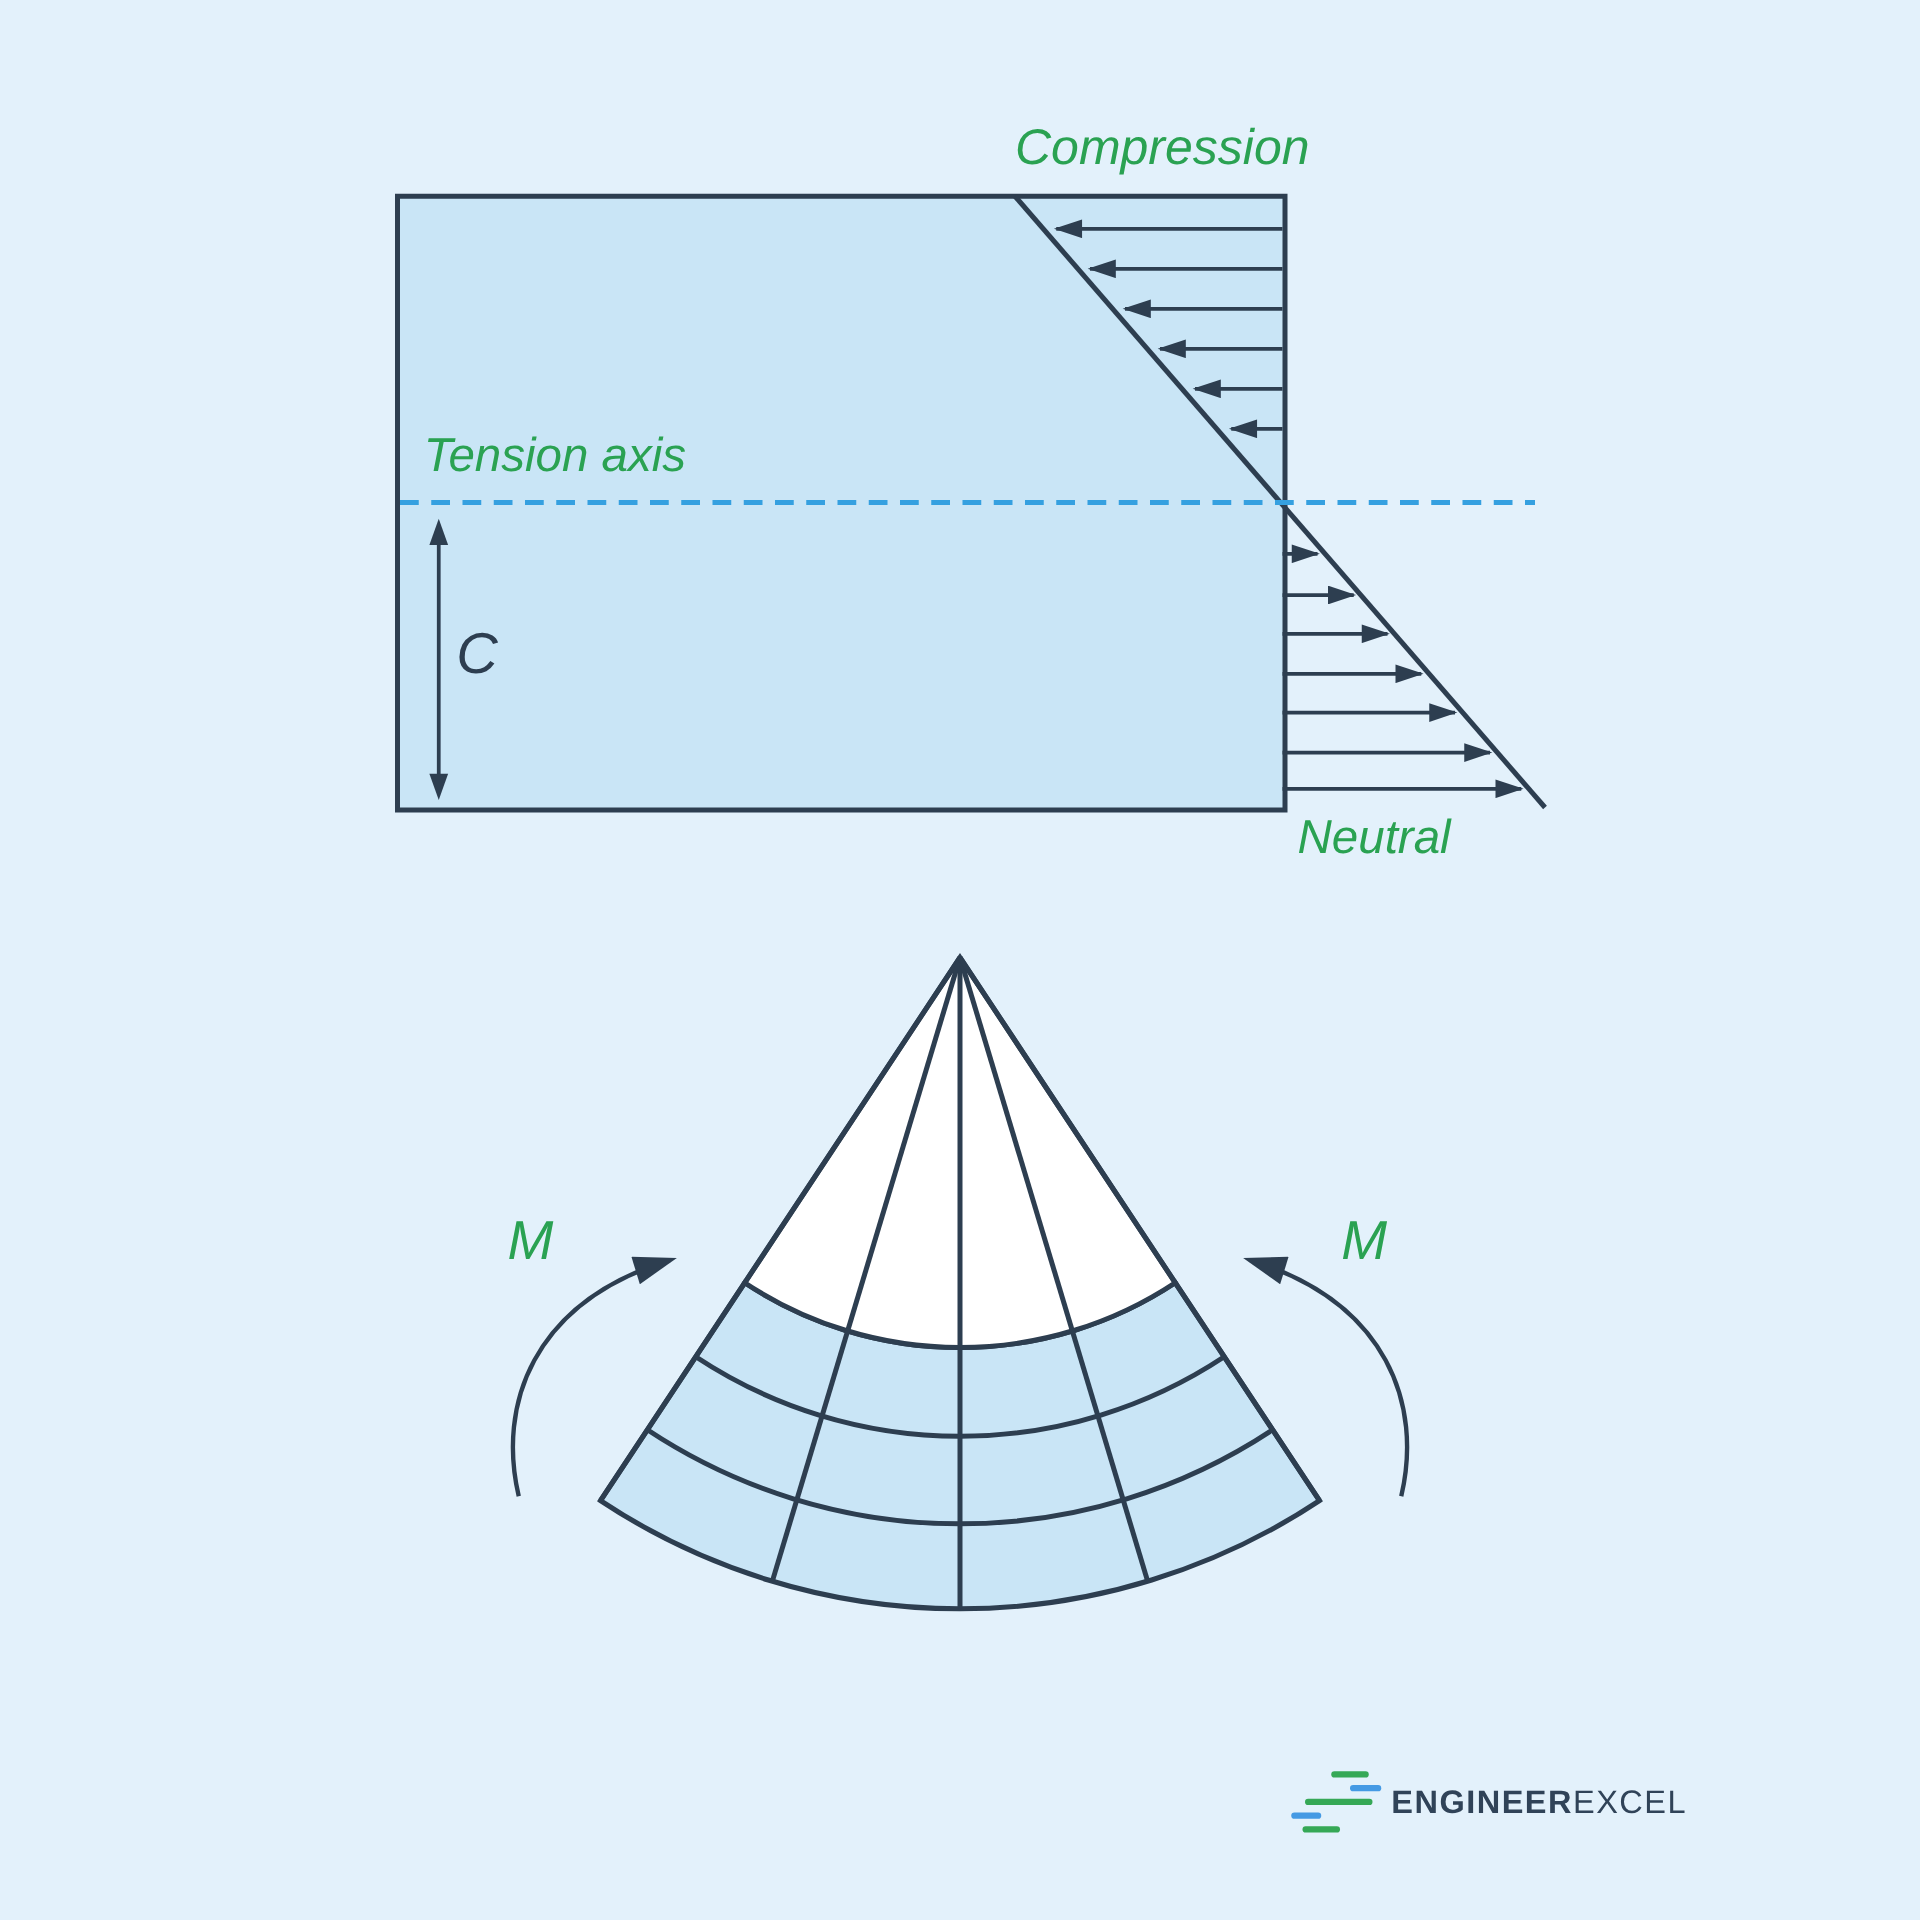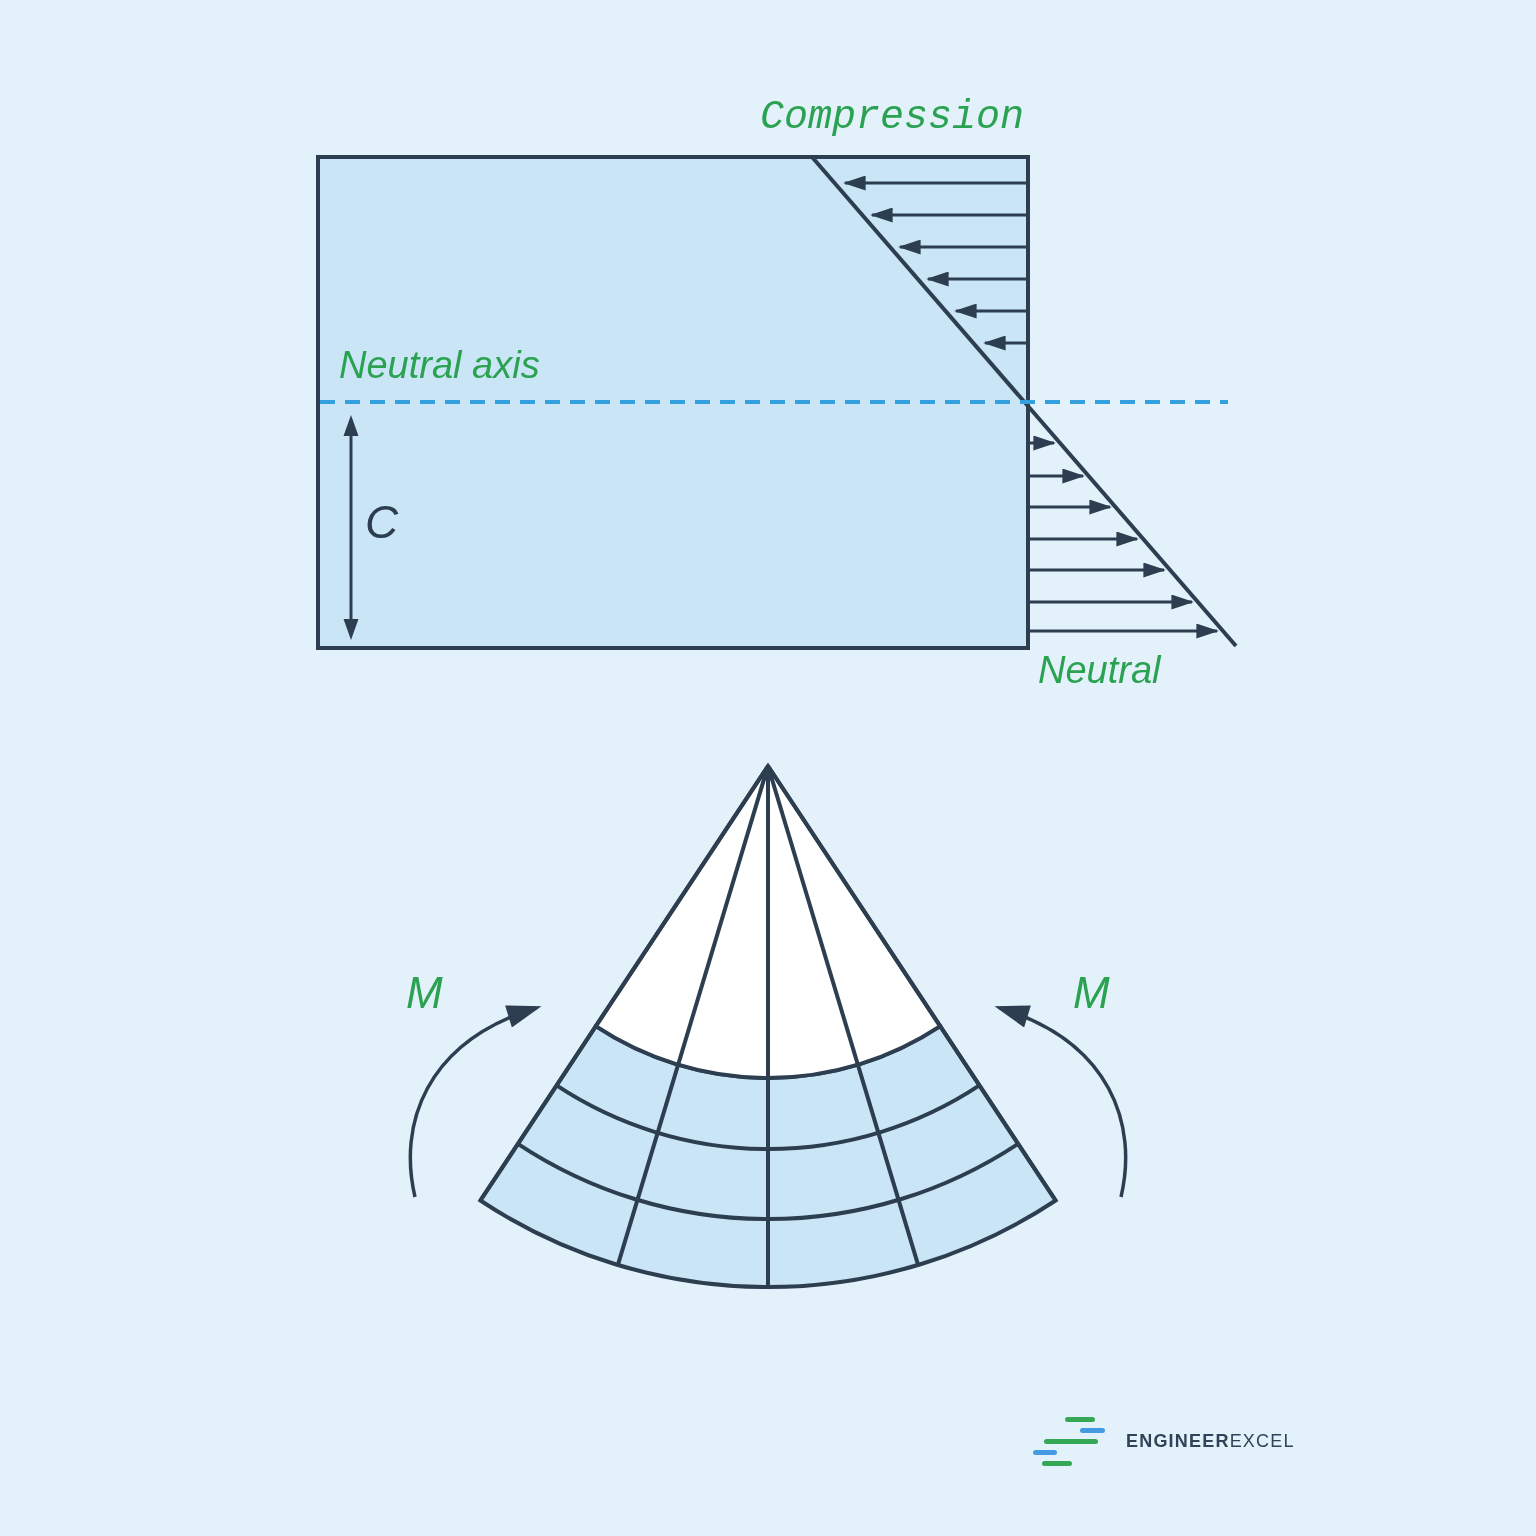--- a/index.html
+++ b/index.html
@@ -14,32 +14,32 @@
   }
   .diagram-svg{position:absolute;left:0;top:0;}
   .s-navy{stroke:var(--navy);fill:none;}
   .fill-shape{fill:var(--fill);}
   .fill-white{fill:#ffffff;}
   .fill-navy{fill:var(--navy);}
   .dash-line{stroke:var(--dash);stroke-width:4;stroke-dasharray:15 10;fill:none;}
   .label{position:absolute;font-style:italic;white-space:nowrap;line-height:1.1;}
   .green-text{color:var(--green);}
   .navy-text{color:var(--navy);}
-  .lbl-compression{left:760px;top:96px;font-size:40px;font-family:Liberation Mono, monospace;}
+  .lbl-compression{left:812px;top:96px;font-size:40px;}
   .lbl-neutral{left:339px;top:345px;font-size:38px;}
   .lbl-tension{left:1038px;top:650px;font-size:38px;}
   .lbl-c{left:365px;top:497px;font-size:46px;}
   .lbl-m-left{left:406px;top:969px;font-size:44px;}
   .lbl-m-right{left:1073px;top:969px;font-size:44px;}
   .logo{position:absolute;left:1032px;top:1412px;height:58px;display:flex;align-items:center;}
   .logo-icon{position:relative;width:74px;height:56px;}
   .logo-bar{position:absolute;height:5px;border-radius:3px;}
   .bar-green{background:var(--logoGreen);}
   .bar-blue{background:var(--logoBlue);}
-  .logo-text{margin-left:20px;font-size:18px;letter-spacing:1.2px;color:var(--logoText);}
+  .logo-text{margin-left:7px;font-size:26px;letter-spacing:1.2px;color:var(--logoText);}
   .logo-bold{font-weight:700;}
   .logo-light{font-weight:400;}
 </style>
 </head>
 <body>
 
 <svg class="diagram-svg" width="1536" height="1536" viewBox="0 0 1536 1536">
   <defs>
     <marker id="ah" markerUnits="userSpaceOnUse" markerWidth="26" markerHeight="15" viewBox="0 0 12 8" refX="11" refY="4" orient="auto-start-reverse">
       <path d="M0 0 L12 4 L0 8 Z" class="fill-navy"></path>
@@ -95,21 +95,21 @@
       <path d="M 556.6,1085.4 A 383 383 0 0 0 979.4,1085.4"></path>
       <path d="M 517.9,1143.8 A 453 453 0 0 0 1018.1,1143.8"></path>
     </g>
   </g>
 
   <path d="M 415,1197 C 398,1125 425,1042 536,1008" class="s-navy" stroke-width="3.5" marker-end="url(#ahBig)"></path>
   <path d="M 1121,1197 C 1138,1125 1111,1042 1000,1008" class="s-navy" stroke-width="3.5" marker-end="url(#ahBig)"></path>
 </svg>
 
 <div class="label green-text lbl-compression">Compression</div>
-<div class="label green-text lbl-neutral">Neutral axis</div>
+<div class="label green-text lbl-neutral">Tension axis</div>
 <div class="label green-text lbl-tension">Neutral</div>
 <div class="label navy-text lbl-c">C</div>
 <div class="label green-text lbl-m-left">M</div>
 <div class="label green-text lbl-m-right">M</div>
 
 <div class="logo">
   <div class="logo-icon">
     <div class="logo-bar bar-green" style="left:33px;top:4px;width:30px;"></div>
     <div class="logo-bar bar-blue" style="left:48px;top:15px;width:25px;"></div>
     <div class="logo-bar bar-green" style="left:12px;top:26px;width:54px;"></div>

